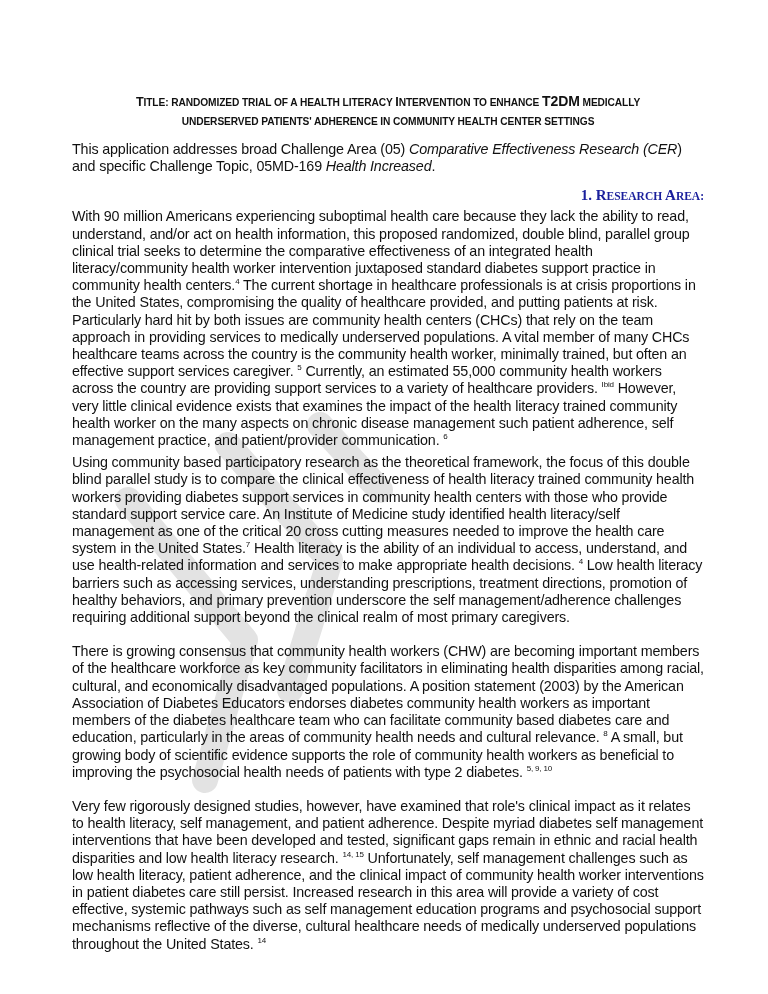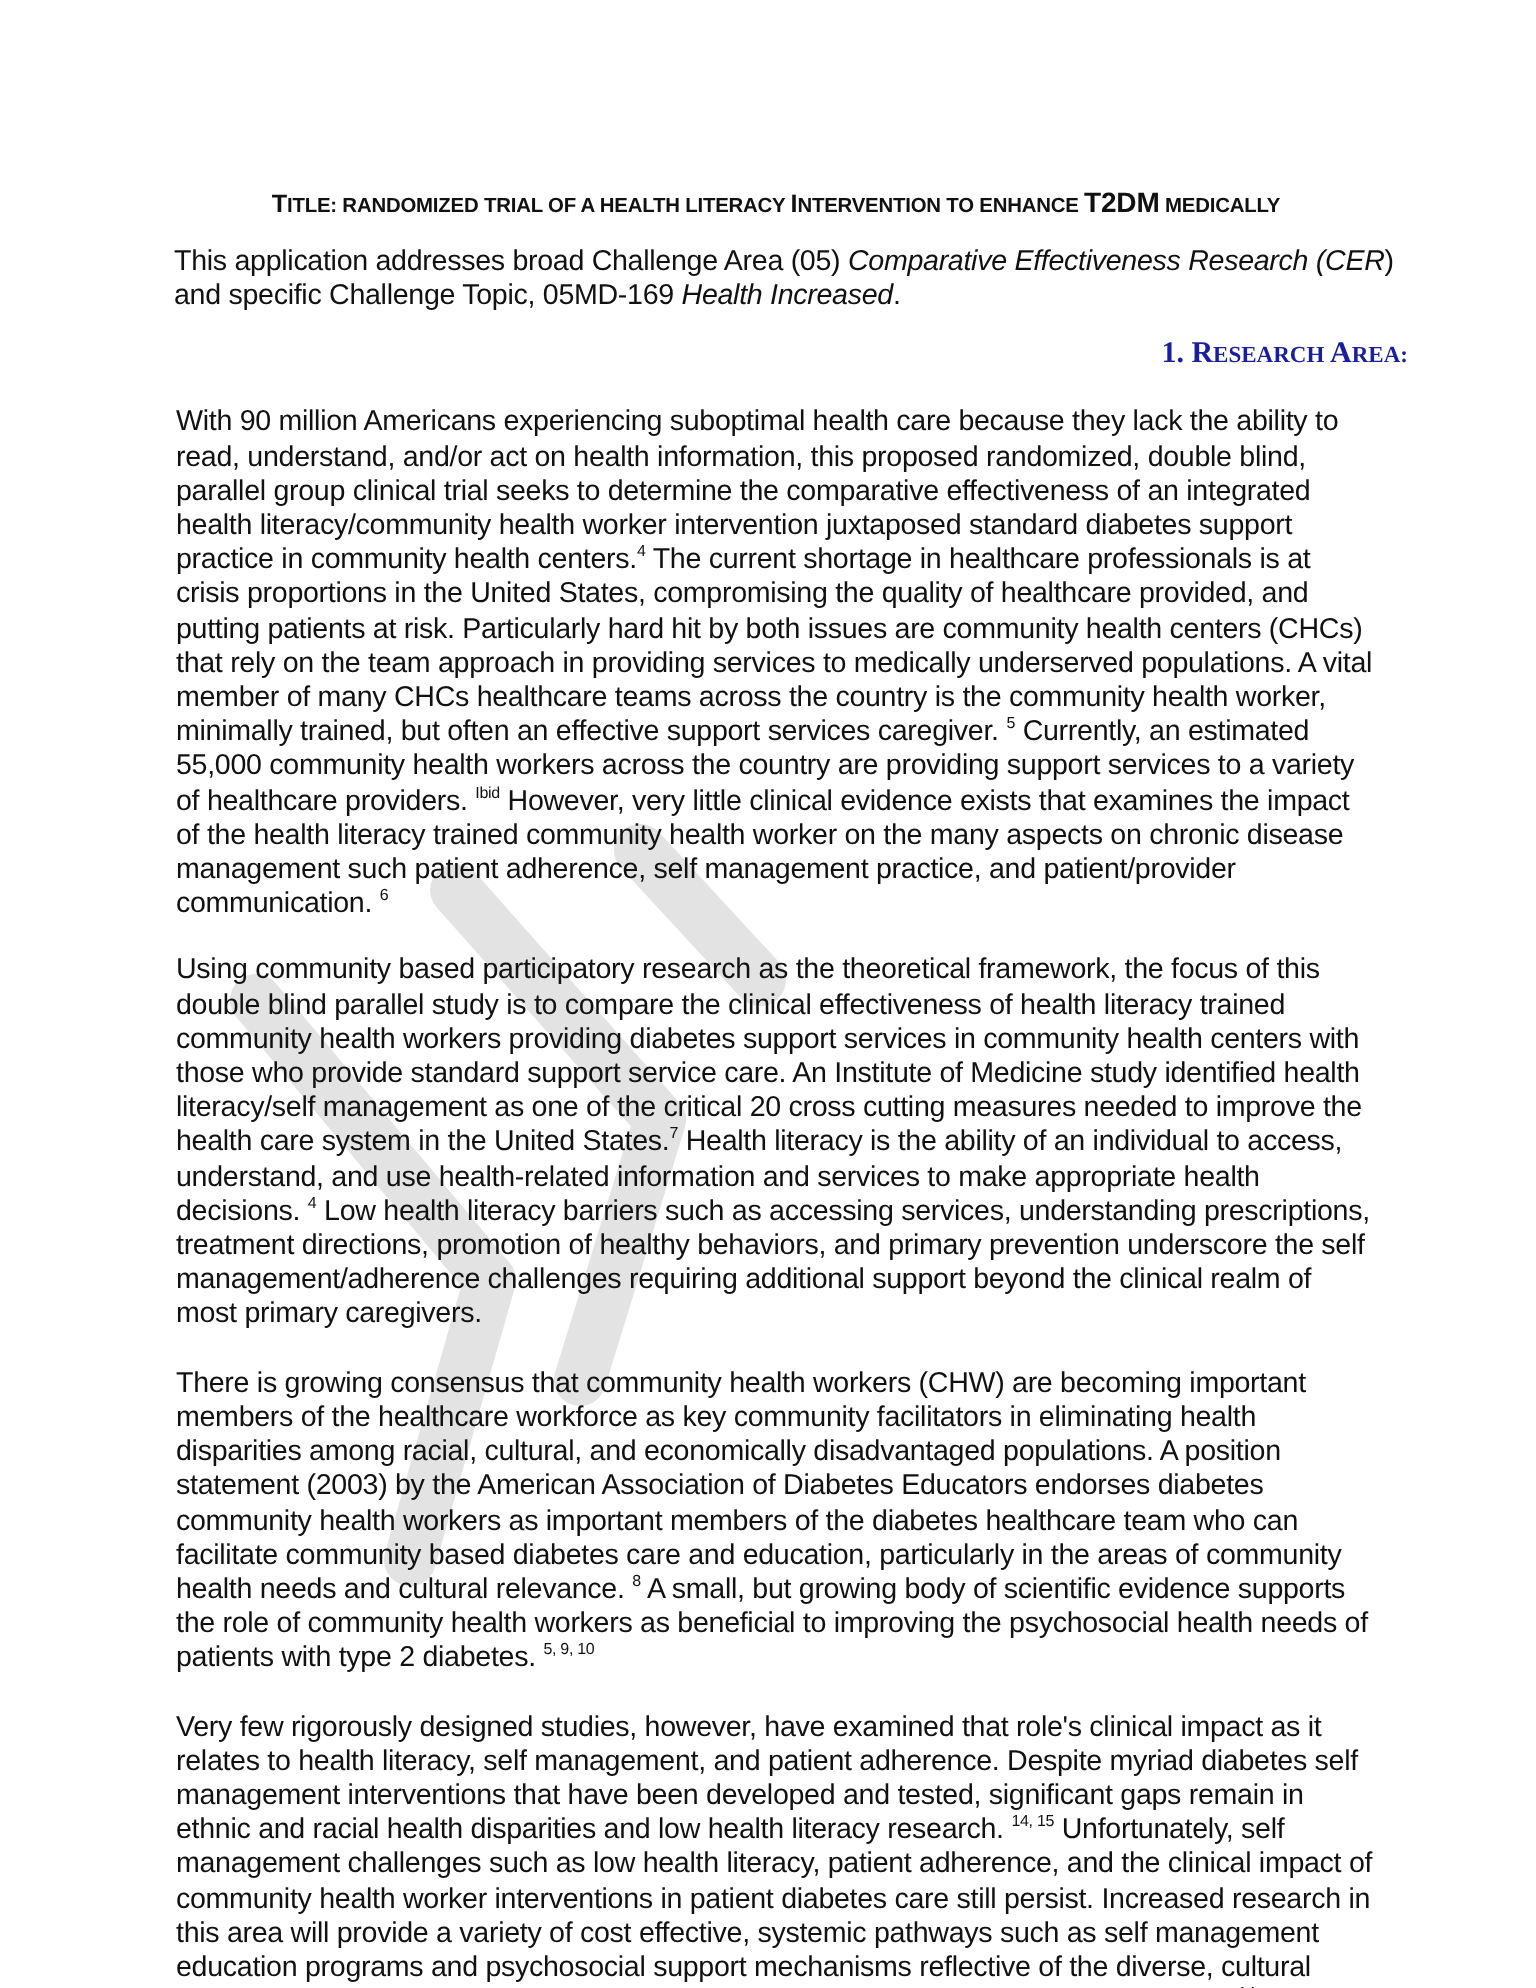--- a/index.html
+++ b/index.html
@@ -18,27 +18,27 @@
       font-size: 14.3px; line-height: 17.2px;
       letter-spacing: -0.15px;
     }
     .title {
       text-align: center; font-weight: bold; font-size: 10.2px; line-height: 19px;
       letter-spacing: -0.1px; margin: 0 0 10px 0; text-transform: uppercase;
       color: #111;
     }
     .title .big { font-size: 12.6px; }
     .title .t2dm { font-size: 14px; }
-    .intro { margin: 0 0 11px 15px; }
+    .intro { margin: 0 0 11px 0; }
     .section-heading {
       font-family: "Liberation Serif", serif; font-weight: bold; color: #1a1f9c;
       font-size: 15px; margin: 0 0 3px 0; line-height: 18px; letter-spacing: 0; text-align: right;
     }
     .section-heading .sc { font-size: 11.5px; }
-    p { margin: 16px; }
+    p { margin: 0; }
     .para { margin-bottom: 5px; }
     .para.gap { margin-bottom: 17px; }
     sup { font-size: 8px; line-height: 0; vertical-align: 6px; }
     em { font-style: italic; }
   </style>
 </head>
 <body>
 
 <div class="page">
 
@@ -49,20 +49,21 @@
       <polyline points="320,425 380,490"></polyline>
     </g>
   </svg>
 
   <div class="content">
 
     <div class="title">
       <div>
         <span class="big">T</span><span>ITLE:</span><span> RANDOMIZED TRIAL OF A HEALTH LITERACY </span><span class="big">I</span><span>NTERVENTION TO ENHANCE </span><span class="t2dm">T2DM</span><span> MEDICALLY</span>
       </div>
+      <div>UNDERSERVED PATIENTS' ADHERENCE IN COMMUNITY HEALTH CENTER SETTINGS</div>
     </div>
 
     <p class="intro">
       <span>This application addresses broad Challenge Area (05) </span><em>Comparative Effectiveness Research (CER</em><span>)</span><br>
       <span>and specific Challenge Topic, 05MD-169 </span><em>Health Increased</em><span>.</span>
     </p>
 
     <div class="section-heading">
       <span>1. </span><span>R</span><span class="sc">ESEARCH </span><span>A</span><span class="sc">REA:</span>
     </div>

